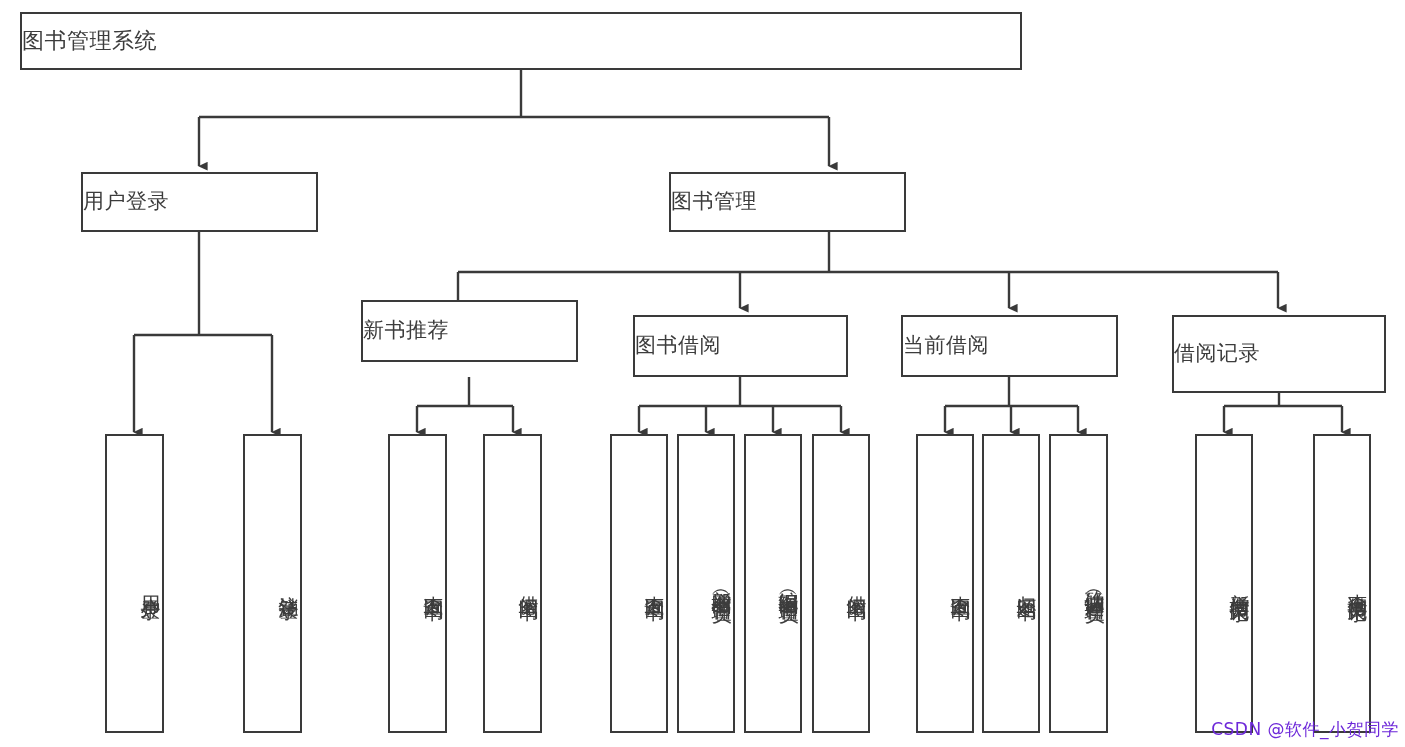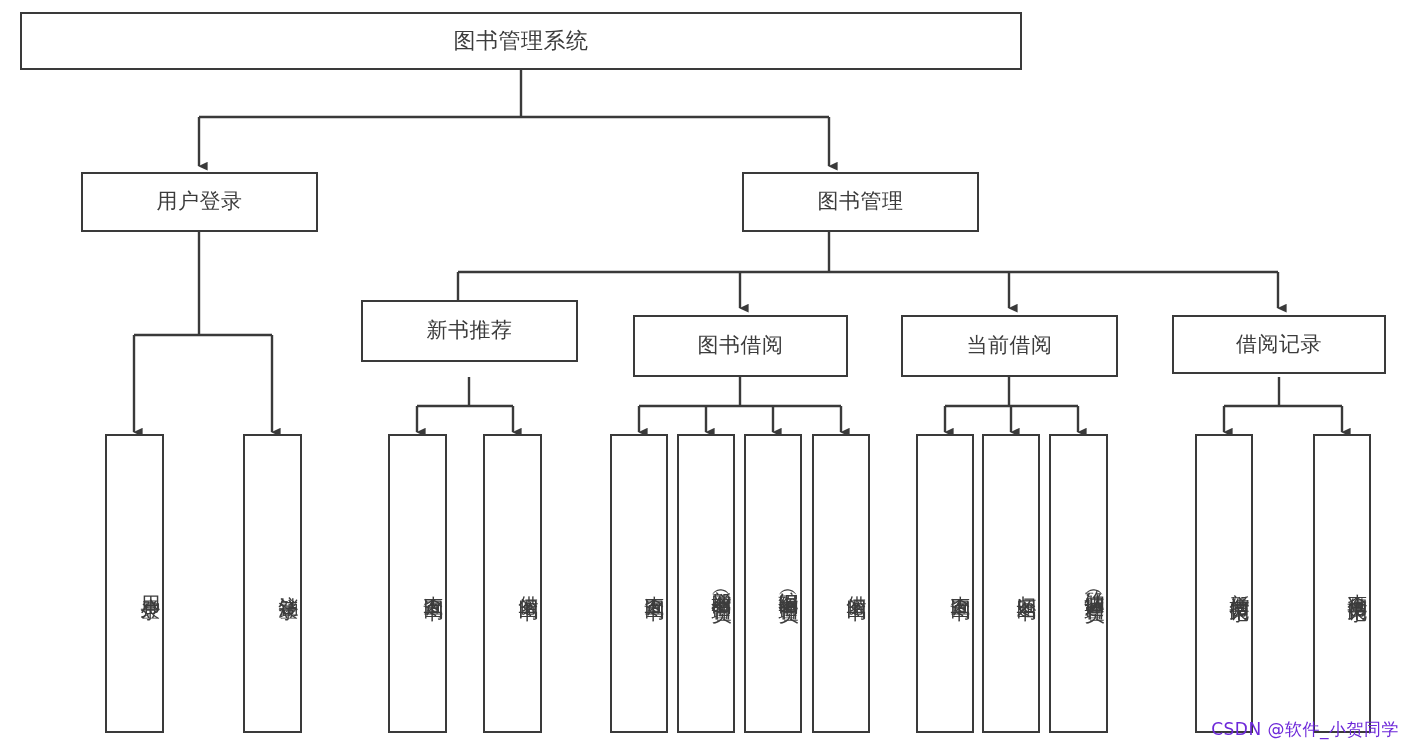--- a/index.html
+++ b/index.html
@@ -26,21 +26,20 @@
     height: 747px;
     pointer-events: none;
   }
   .node {
     position: absolute;
     box-sizing: border-box;
     background: #ffffff;
     border: 2px solid #3a3a3a;
     display: flex;
     align-items: center;
-    justify-content: center;
     color: #3c3c3c;
     letter-spacing: 0.5px;
   }
   .node.h {
     font-size: 21px;
     line-height: 1.2;
   }
   .node.root {
     font-size: 22px;
   }
@@ -125,34 +124,34 @@
     </g>
   </svg>
 
   <div class="node h root" style="left:20px; top:12px; width:1002px; height:58px;">
     <span>图书管理系统</span>
   </div>
 
   <div class="node h" style="left:81px; top:172px; width:237px; height:60px;">
     <span>用户登录</span>
   </div>
-  <div class="node h" style="left:742px; top:172px; width:237px; height:60px;">
+  <div class="node h" style="left:669px; top:172px; width:237px; height:60px;">
     <span>图书管理</span>
   </div>
 
   <div class="node h" style="left:361px; top:300px; width:217px; height:62px;">
     <span>新书推荐</span>
   </div>
   <div class="node h" style="left:633px; top:315px; width:215px; height:62px;">
     <span>图书借阅</span>
   </div>
   <div class="node h" style="left:901px; top:315px; width:217px; height:62px;">
     <span>当前借阅</span>
   </div>
-  <div class="node h" style="left:1172px; top:315px; width:214px; height:59px;">
+  <div class="node h" style="left:1172px; top:315px; width:214px; height:78px;">
     <span>借阅记录</span>
   </div>
 
   <div class="node v" style="left:105px; top:434px; width:59px; height:299px;">
     <span class="vtext">用户登录</span>
   </div>
   <div class="node v" style="left:243px; top:434px; width:59px; height:299px;">
     <span class="vtext">注销登录</span>
   </div>
 

